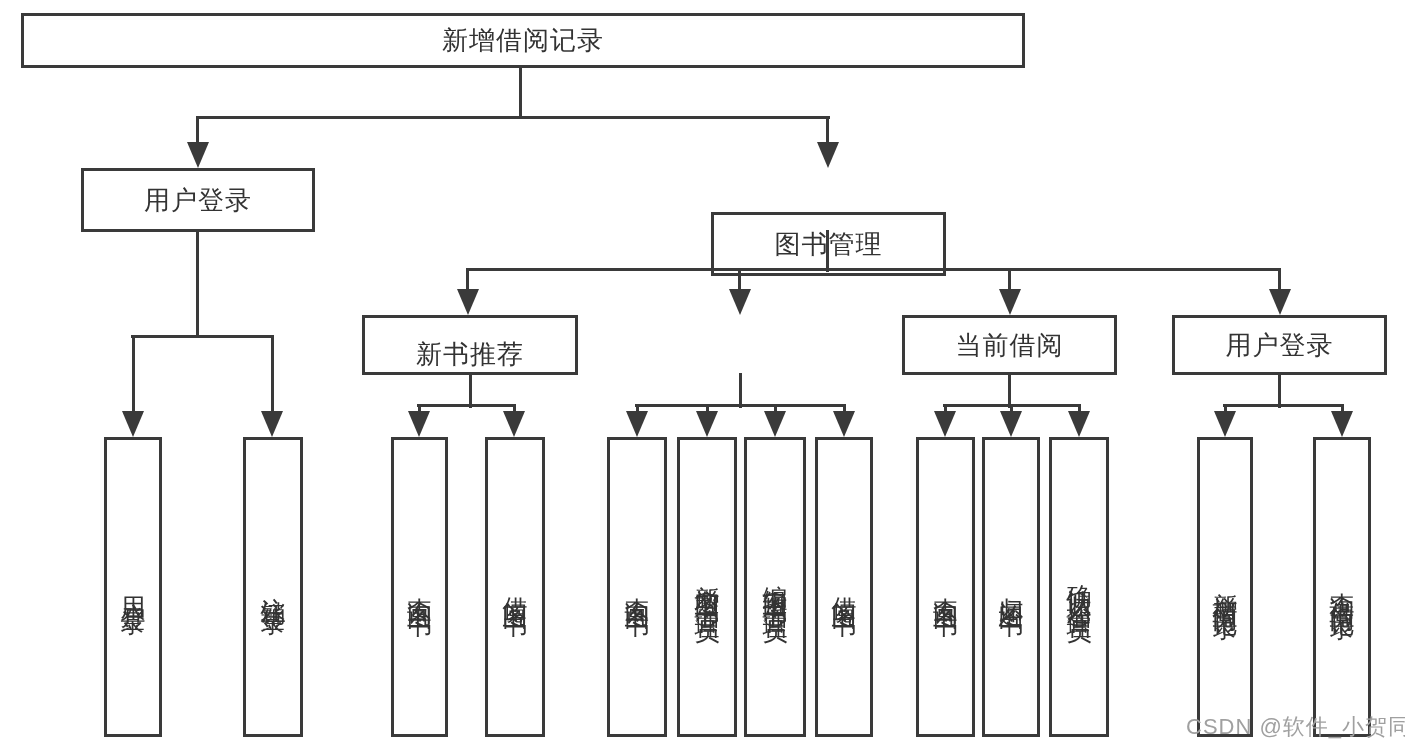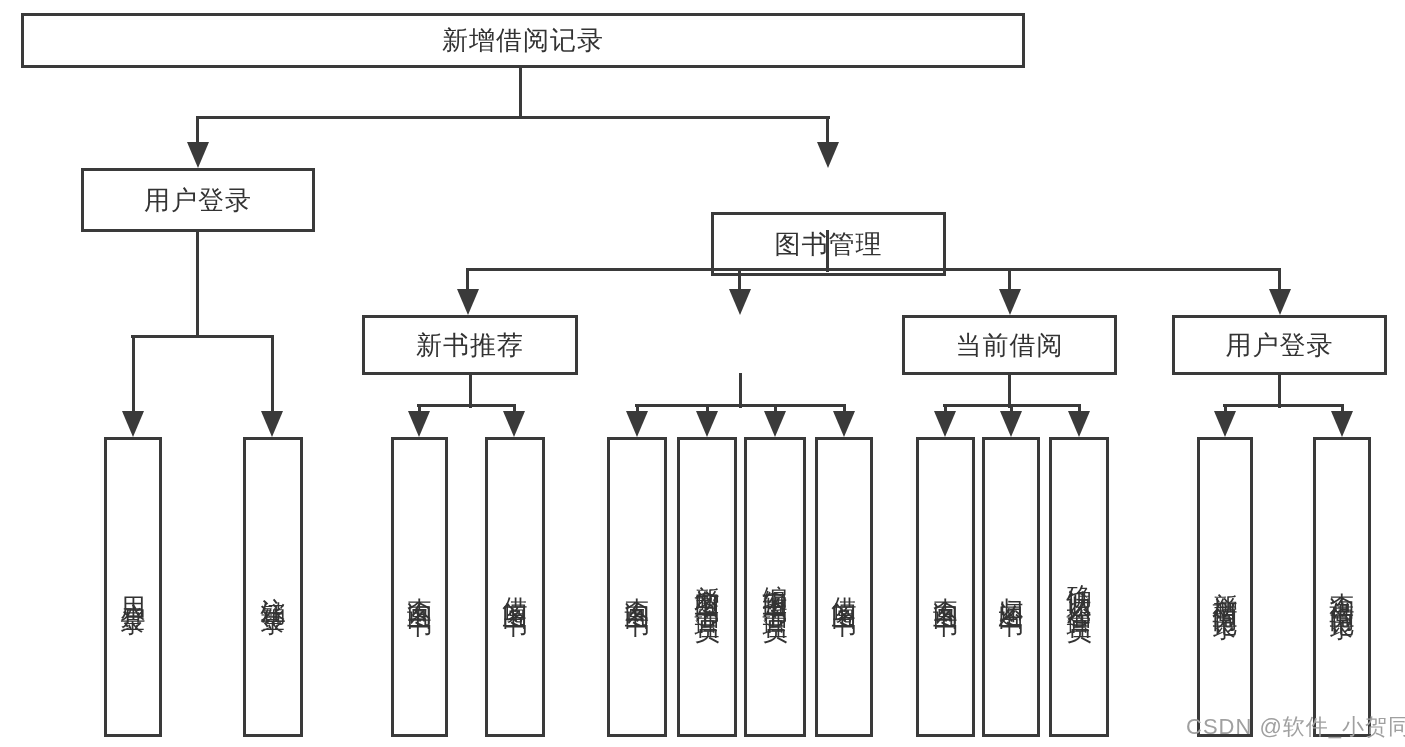--- a/index.html
+++ b/index.html
@@ -96,21 +96,21 @@
   <div class="hline" style="left:466px; top:268px; width:815px;"></div>
   <div class="vline" style="left:466px; top:268px; height:25px;"></div>
   <div class="arrowhead" style="left:457px; top:289px;"></div>
   <div class="vline" style="left:738px; top:268px; height:25px;"></div>
   <div class="arrowhead" style="left:729px; top:289px;"></div>
   <div class="vline" style="left:1008px; top:268px; height:25px;"></div>
   <div class="arrowhead" style="left:999px; top:289px;"></div>
   <div class="vline" style="left:1278px; top:268px; height:25px;"></div>
   <div class="arrowhead" style="left:1269px; top:289px;"></div>
 
-  <div class="node" style="left:362px; top:315px; width:216px; height:60px;">
+  <div class="node" style="left:362px; top:315px; width:216px; height:60px;align-items:flex-end;">
     <span>新书推荐</span>
   </div>
   <div class="node" style="left:902px; top:315px; width:215px; height:60px;">
     <span>当前借阅</span>
   </div>
   <div class="node" style="left:1172px; top:315px; width:215px; height:60px;">
     <span>用户登录</span>
   </div>
 
   <div class="vline" style="left:469px; top:373px; height:35px;"></div>

